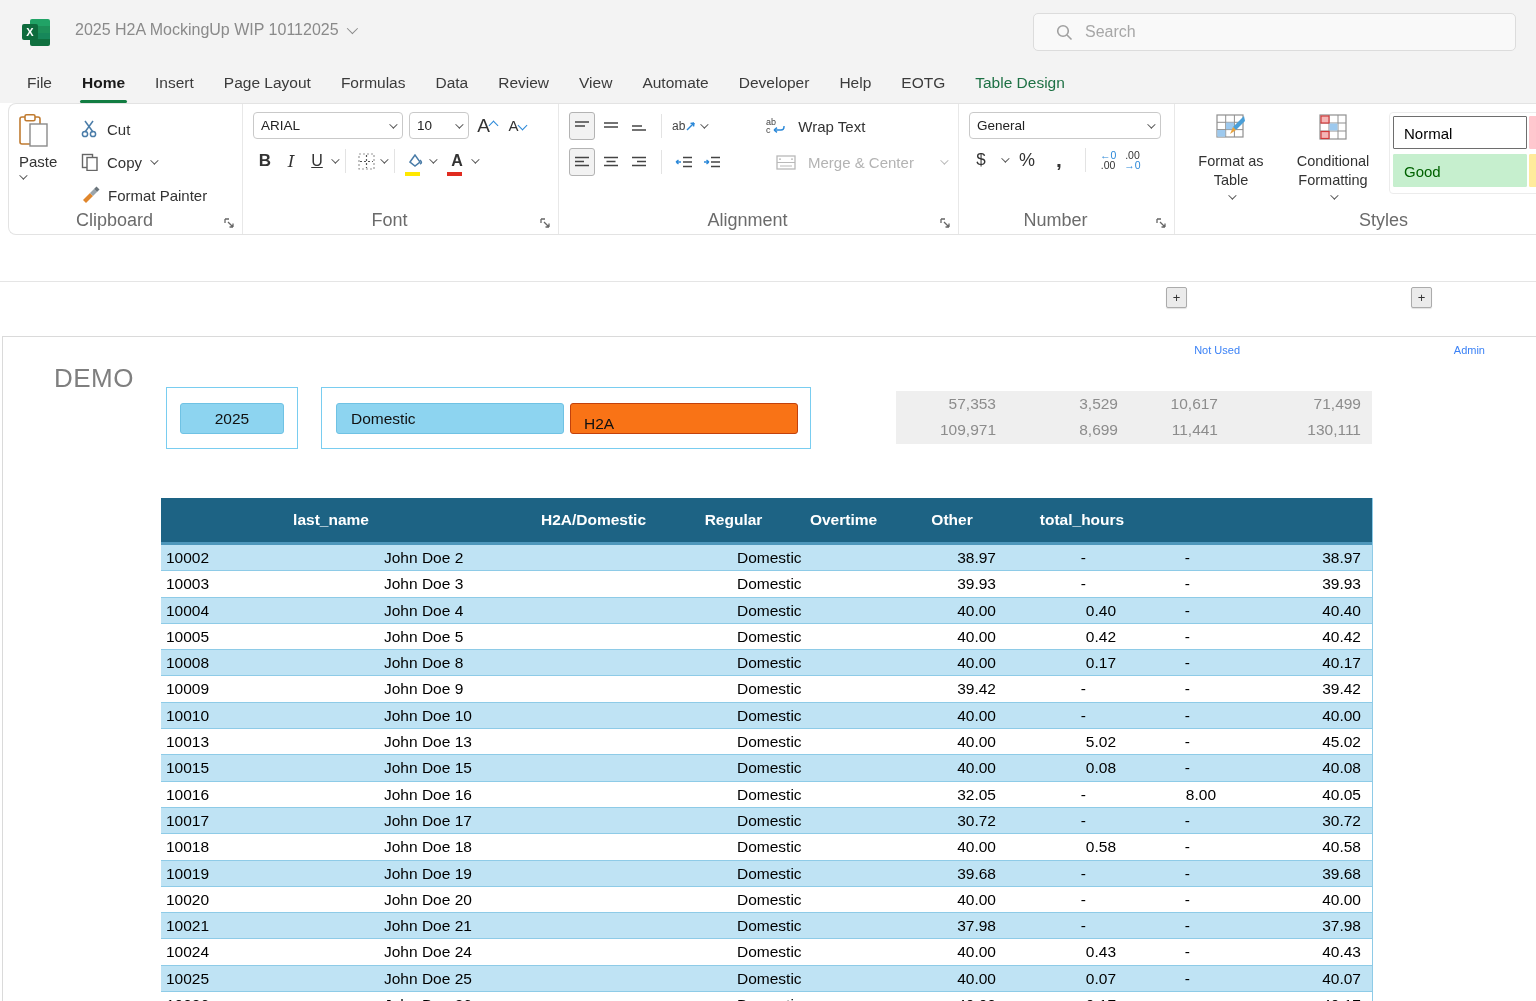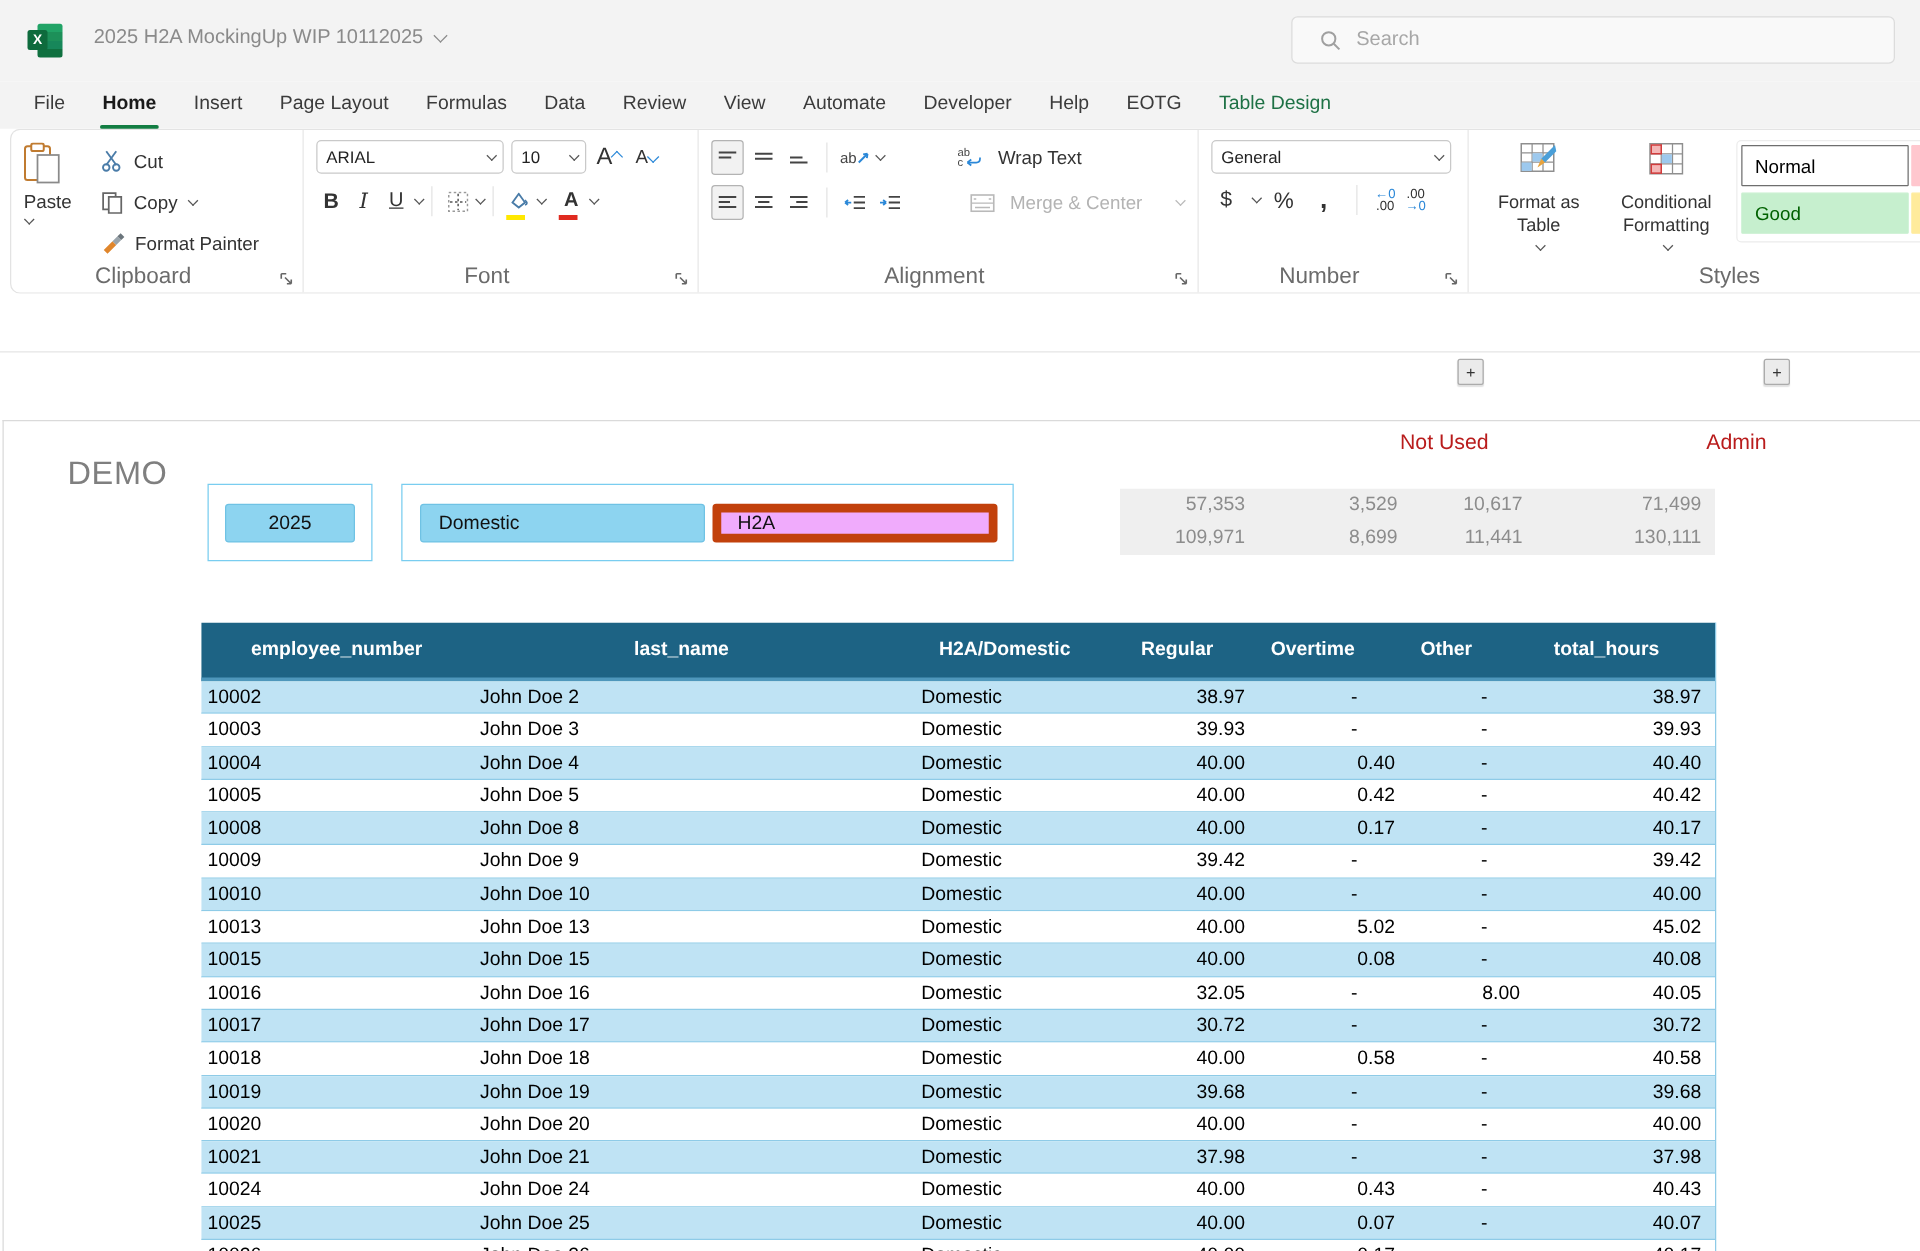--- a/index.html
+++ b/index.html
@@ -71,26 +71,26 @@
   .fbar-line{position:absolute;left:0;top:281px;width:1536px;height:1px;background:#e5e5e5;}
   .namebox{position:absolute;left:8px;top:243px;width:520px;height:33px;border:1px solid #d4d4d4;border-radius:6px;display:flex;align-items:center;justify-content:space-between;padding:0 12px;font-size:15px;color:#222;box-sizing:border-box;background:#fff;}
   .fdots{position:absolute;left:538px;top:249px;color:#a0a0a0;font-size:17px;}
   .fbtns{position:absolute;left:556px;top:243px;width:112px;height:33px;border:1px solid #e0e0e0;border-radius:6px;display:flex;align-items:center;justify-content:space-around;box-sizing:border-box;background:#fff;}
   .fx{font-family:"DejaVu Serif",serif;font-style:italic;font-size:17px;color:#444;}
   .fvalue{position:absolute;left:674px;top:243px;right:8px;height:33px;border:1px solid #e8e8e8;border-radius:6px;display:flex;align-items:center;padding:0 13px;font-size:15px;color:#111;box-sizing:border-box;background:#fff;}
   
   .plusbtn{position:absolute;top:287px;width:21px;height:21px;background:#ebebeb;border:1px solid #ababab;border-radius:2px;font-size:13px;line-height:19px;text-align:center;color:#333;cursor:pointer;box-sizing:border-box;box-shadow:0 1px 1px rgba(0,0,0,.12);}
   
   .content{position:absolute;left:2px;top:336px;width:1534px;height:665px;background:#fff;border-top:1px solid #dadada;border-left:1px solid #dadada;box-sizing:border-box;}
-  .annot{position:absolute;top:7px;width:120px;text-align:left;font-size:17px;color:#b91c1c;}
+  .annot{position:absolute;top:7px;width:120px;text-align:right;font-size:11px;color:#3b82f6;}
   .demo{position:absolute;left:51px;top:26px;font-size:26px;color:#7f7f7f;letter-spacing:.5px;}
   .slicer{position:absolute;top:50px;height:62px;border:1.5px solid #79cdf0;background:#fff;box-sizing:border-box;}
   .slicer-item{position:absolute;top:15px;height:31px;border-radius:3px;font-size:15.5px;color:#111;display:flex;align-items:center;box-sizing:border-box;cursor:pointer;}
   .slicer-item.on{background:#8dd4f0;border:1px solid #6fc2e4;}
-  .slicer-item.off{background:#f0abfc;border:7px solid #c2410c;}
+  .slicer-item.off{background:#f97316;border:1px solid #c2410c;align-items:flex-end;}
   .summary{position:absolute;left:893px;top:54px;width:476px;height:53px;background:#efefef;color:#8c8c8c;font-size:15.5px;}
   .sumrow{display:flex;height:26px;line-height:26px;padding-right:11px;}
   .sumrow span{display:block;text-align:right;}
   .s0{width:100px;} .s1{width:122px;} .s2{width:100px;} .s3{width:143px;}
   
   .table-wrap{position:absolute;left:158px;top:161px;width:1211px;height:505px;overflow:hidden;border-right:1px solid #8ecbe7;}
   .thead{display:flex;height:44px;line-height:44px;background:#1d6384;color:#fff;font-weight:bold;font-size:15.5px;border-bottom:3px solid #4e97bb;}
   .thead span{display:block;text-align:center;white-space:nowrap;overflow:hidden;}
   .trow{display:flex;height:25.3px;line-height:25.3px;font-size:15.5px;color:#000;border-bottom:1px solid #8ecbe7;background:#fff;}
   .trow.band{background:#bfe3f4;}
@@ -490,21 +490,20 @@
       <div class="sumrow">
         <span class="s0">109,971</span>
         <span class="s1">8,699</span>
         <span class="s2">11,441</span>
         <span class="s3">130,111</span>
       </div>
     </div>
 
   <div class="table-wrap" id="tablewrap">
       <div class="thead">
-        <span class="c0">employee_number</span>
         <span class="c1">last_name</span>
         <span class="c2">H2A/Domestic</span>
         <span class="c3">Regular</span>
         <span class="c4">Overtime</span>
         <span class="c5">Other</span>
         <span class="c6">total_hours</span>
       </div>
       <div class="trow band">
         <span class="c0">10002</span>
         <span class="c1">John Doe 2</span>

